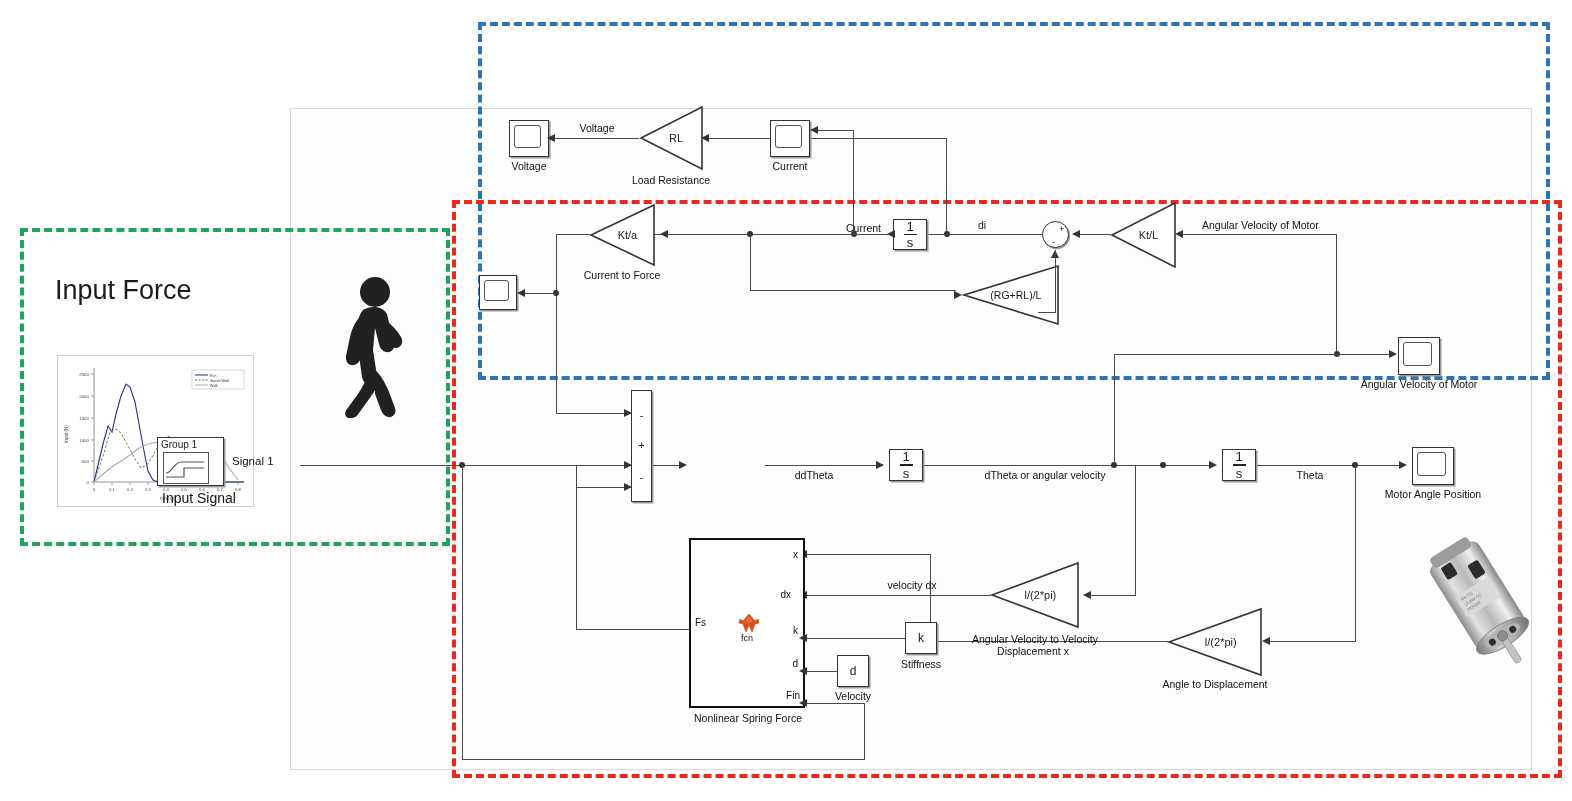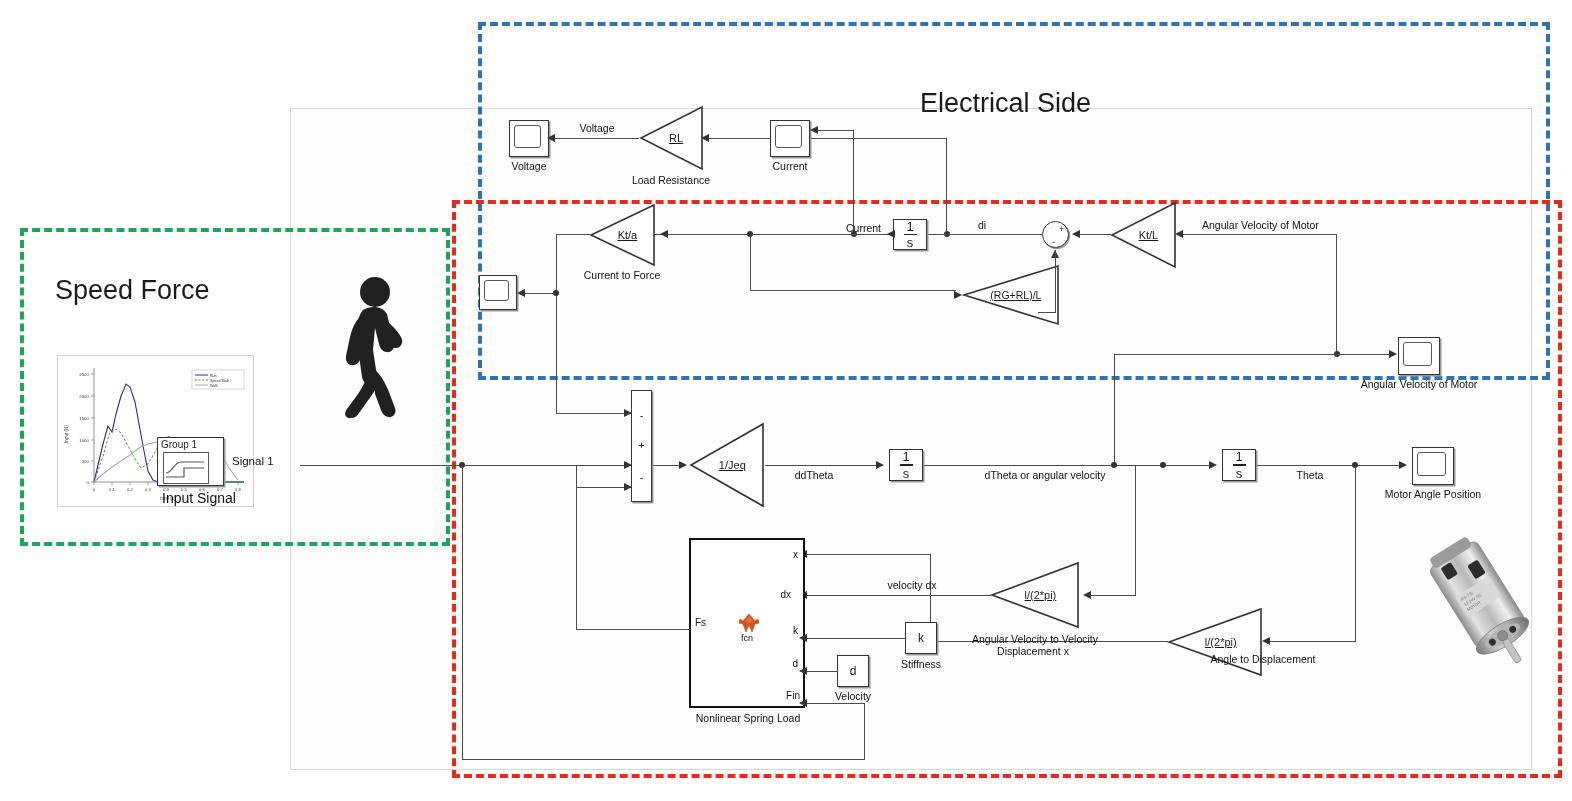--- a/index.html
+++ b/index.html
@@ -33,21 +33,21 @@
        justify-content:center;font-size:12px;}
   .integ{font-size:13px;line-height:1;text-align:center;}
   .integ b{display:block;font-weight:normal;}
   .integ .bar{display:block;width:13px;height:1.4px;background:#222;margin:1px auto;}
 
   .gain{position:absolute;}
   .gain svg{display:block;overflow:visible;}
   .gain span{position:absolute;left:0;top:0;width:100%;height:100%;
              display:flex;align-items:center;justify-content:center;
              font-size:11px;padding-right:26%;box-sizing:border-box;
-             pointer-events:none;text-decoration:underline;}
+             pointer-events:none;}
 
   .sumc{box-sizing:border-box;border:1.6px solid #333;border-radius:50%;
         background:#fff;box-shadow:1.2px 1.2px 0 #9a9a9a;position:absolute;}
   .sumc u{position:absolute;font-size:9px;text-decoration:none;color:#222;}
 
   .sumbar{box-sizing:border-box;border:1.6px solid #333;background:#fff;
           box-shadow:1.5px 1.5px 0 #9a9a9a;position:absolute;}
   .sumbar u{position:absolute;left:0;width:100%;text-align:center;
             font-size:11px;text-decoration:none;color:#222;}
 
@@ -94,22 +94,21 @@
 <body>
 
 <div id="stage">
 
   <div class="abs canvas-bg"></div>
 
   <div class="abs region region-electrical"></div>
   <div class="abs region region-mechanical"></div>
   <div class="abs region region-input" style="border-style:dashed;"></div>
 
-  <div class="abs region-title" style="left:920px;top:88px;">Electrical Side</div>
-  <div class="abs region-title" style="left:55px;top:275px;">Speed Force</div>
+  <div class="abs region-title" style="left:55px;top:275px;">Input Force</div>
 
   <div class="abs plotbox" style="left:57px;top:355px;width:195px;height:150px;">
     <svg width="193" height="148" viewBox="0 0 193 148">
       <g stroke="#777" stroke-width="0.8" fill="none">
         <line x1="36" y1="12" x2="36" y2="126"></line>
         <line x1="36" y1="126" x2="186" y2="126"></line>
       </g>
       <g stroke="#777" stroke-width="0.7">
         <line x1="33" y1="18" x2="36" y2="18"></line>
           <line x1="33" y1="40" x2="36" y2="40"></line>
@@ -315,26 +314,20 @@
 
   <div class="w wh" style="left:300px;top:465px;width:331px;"></div>
   <div class="arr arrR" style="left:624px;top:461px;"></div>
   <div class="node" style="left:462px;top:465px;"></div>
 
   <div class="w wv" style="left:576px;top:465px;height:165px;"></div>
   <div class="w wh" style="left:576px;top:629px;width:113px;"></div>
   <div class="w wh" style="left:576px;top:487px;width:55px;"></div>
   <div class="arr arrR" style="left:624px;top:483px;"></div>
 
-  <div class="gain" style="left:689px;top:422px;width:76px;height:86px;">
-    <svg width="76" height="86">
-        <polygon points="74,2 74,84 2,43" fill="#fff" stroke="#333" stroke-width="1.6"></polygon>
-      </svg>
-    <span style="padding-right:0;padding-left:14%;">1/Jeq</span>
-  </div>
   <div class="w wh" style="left:653px;top:465px;width:28px;"></div>
   <div class="arr arrR" style="left:679px;top:461px;"></div>
 
   <div class="w wh" style="left:765px;top:465px;width:118px;"></div>
   <div class="lbl c" style="left:814px;top:469px;">ddTheta</div>
   <div class="arr arrR" style="left:876px;top:461px;"></div>
 
   <div class="abs blk" style="left:889px;top:449px;width:34px;height:32px;">
     <span class="integ">
       <b>1</b>
@@ -372,21 +365,21 @@
   <div class="w wv" style="left:1355px;top:465px;height:177px;"></div>
   <div class="w wh" style="left:1268px;top:641px;width:88px;"></div>
   <div class="arr arrL" style="left:1262px;top:637px;"></div>
 
   <div class="gain" style="left:1167px;top:607px;width:96px;height:70px;">
     <svg width="96" height="70">
         <polygon points="94,2 94,68 2,35" fill="#fff" stroke="#333" stroke-width="1.6"></polygon>
       </svg>
     <span style="padding-right:0;padding-left:12%;">l/(2*pi)</span>
   </div>
-  <div class="lbl c" style="left:1215px;top:653px;margin-left:48px;">Angle to Displacement</div>
+  <div class="lbl c" style="left:1215px;top:678px;">Angle to Displacement</div>
 
   <div class="w wh" style="left:930px;top:641px;width:238px;"></div>
   <div class="lbl c" style="left:1033px;top:645px;">Displacement x</div>
   <div class="w wv" style="left:930px;top:554px;height:88px;"></div>
   <div class="w wh" style="left:805px;top:554px;width:126px;"></div>
   <div class="arr arrL" style="left:799px;top:550px;"></div>
 
   <div class="gain" style="left:990px;top:561px;width:90px;height:68px;">
     <svg width="90" height="68">
         <polygon points="88,2 88,66 2,34" fill="#fff" stroke="#333" stroke-width="1.6"></polygon>
@@ -410,21 +403,21 @@
       </svg>
     </span>
     <span class="port" style="left:50px;top:93px;font-size:9px;">fcn</span>
     <span class="port" style="left:4px;top:77px;">Fs</span>
     <span class="port" style="right:5px;top:9px;">x</span>
     <span class="port" style="right:12px;top:49px;">dx</span>
     <span class="port" style="right:5px;top:85px;">k</span>
     <span class="port" style="right:5px;top:118px;">d</span>
     <span class="port" style="right:3px;top:150px;">Fin</span>
   </div>
-  <div class="lbl c" style="left:748px;top:712px;">Nonlinear Spring Load</div>
+  <div class="lbl c" style="left:748px;top:712px;">Nonlinear Spring Force</div>
 
   <div class="w wh" style="left:676px;top:629px;width:14px;"></div>
 
   <div class="abs blk" style="left:905px;top:622px;width:32px;height:32px;">
     <span>k</span>
   </div>
   <div class="lbl c" style="left:921px;top:658px;">Stiffness</div>
   <div class="w wh" style="left:805px;top:638px;width:101px;"></div>
   <div class="arr arrL" style="left:799px;top:634px;"></div>
 

